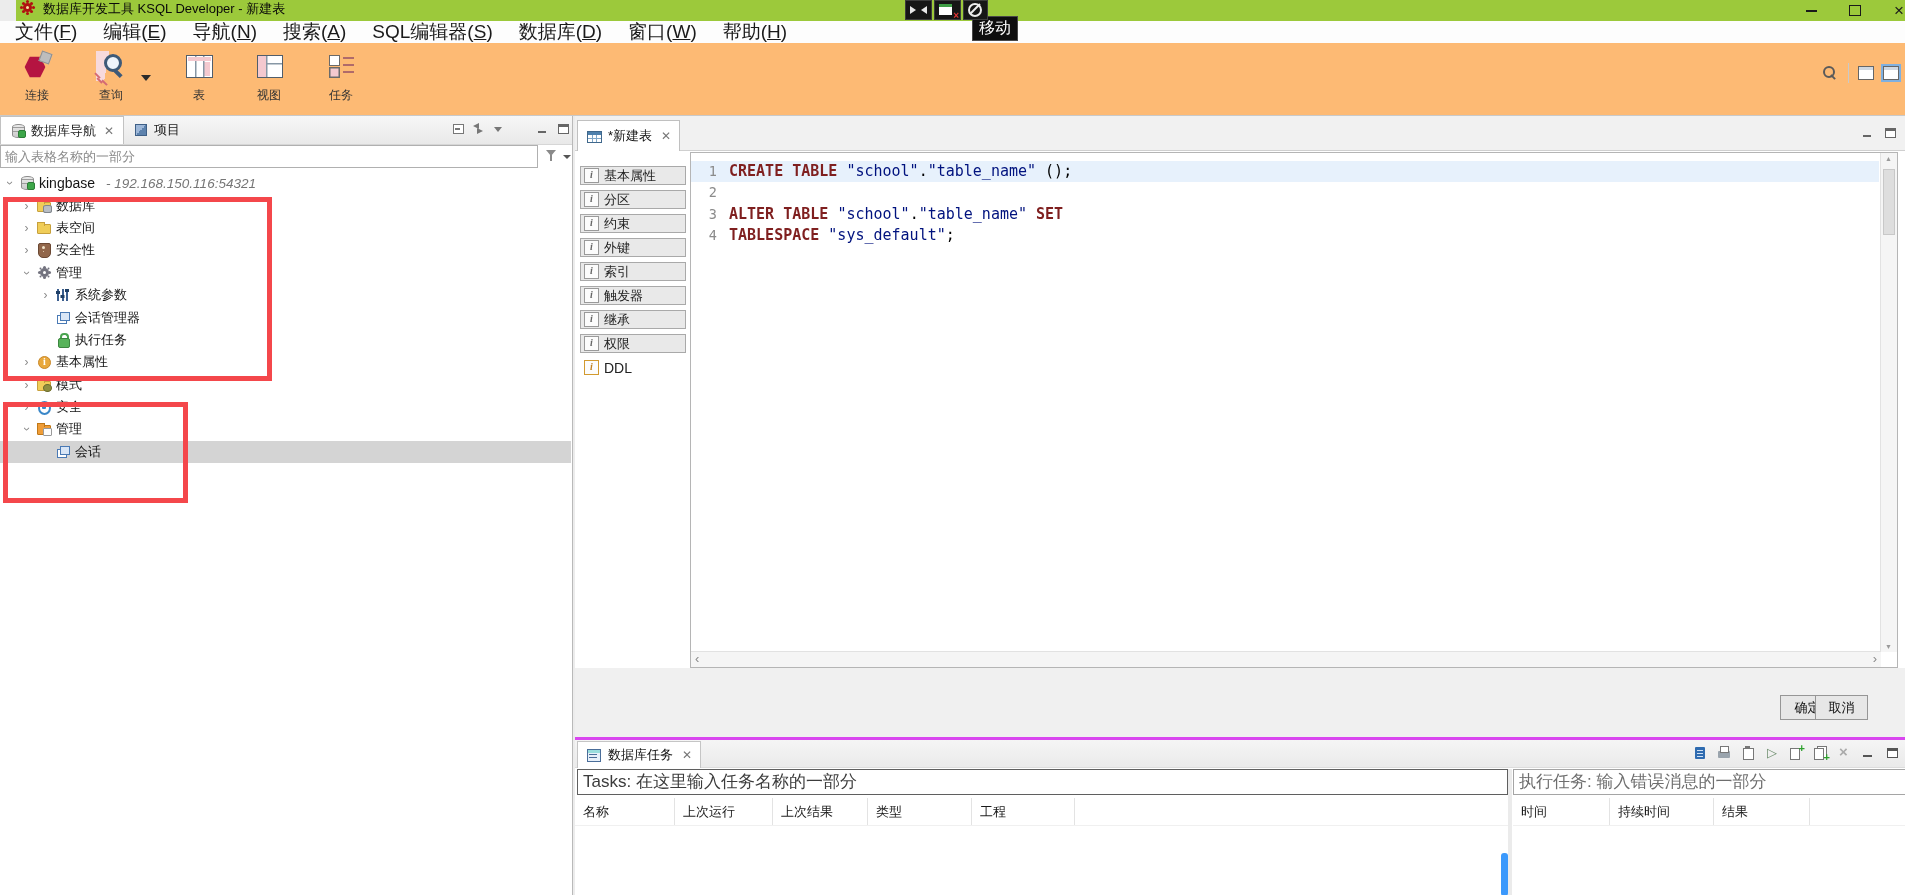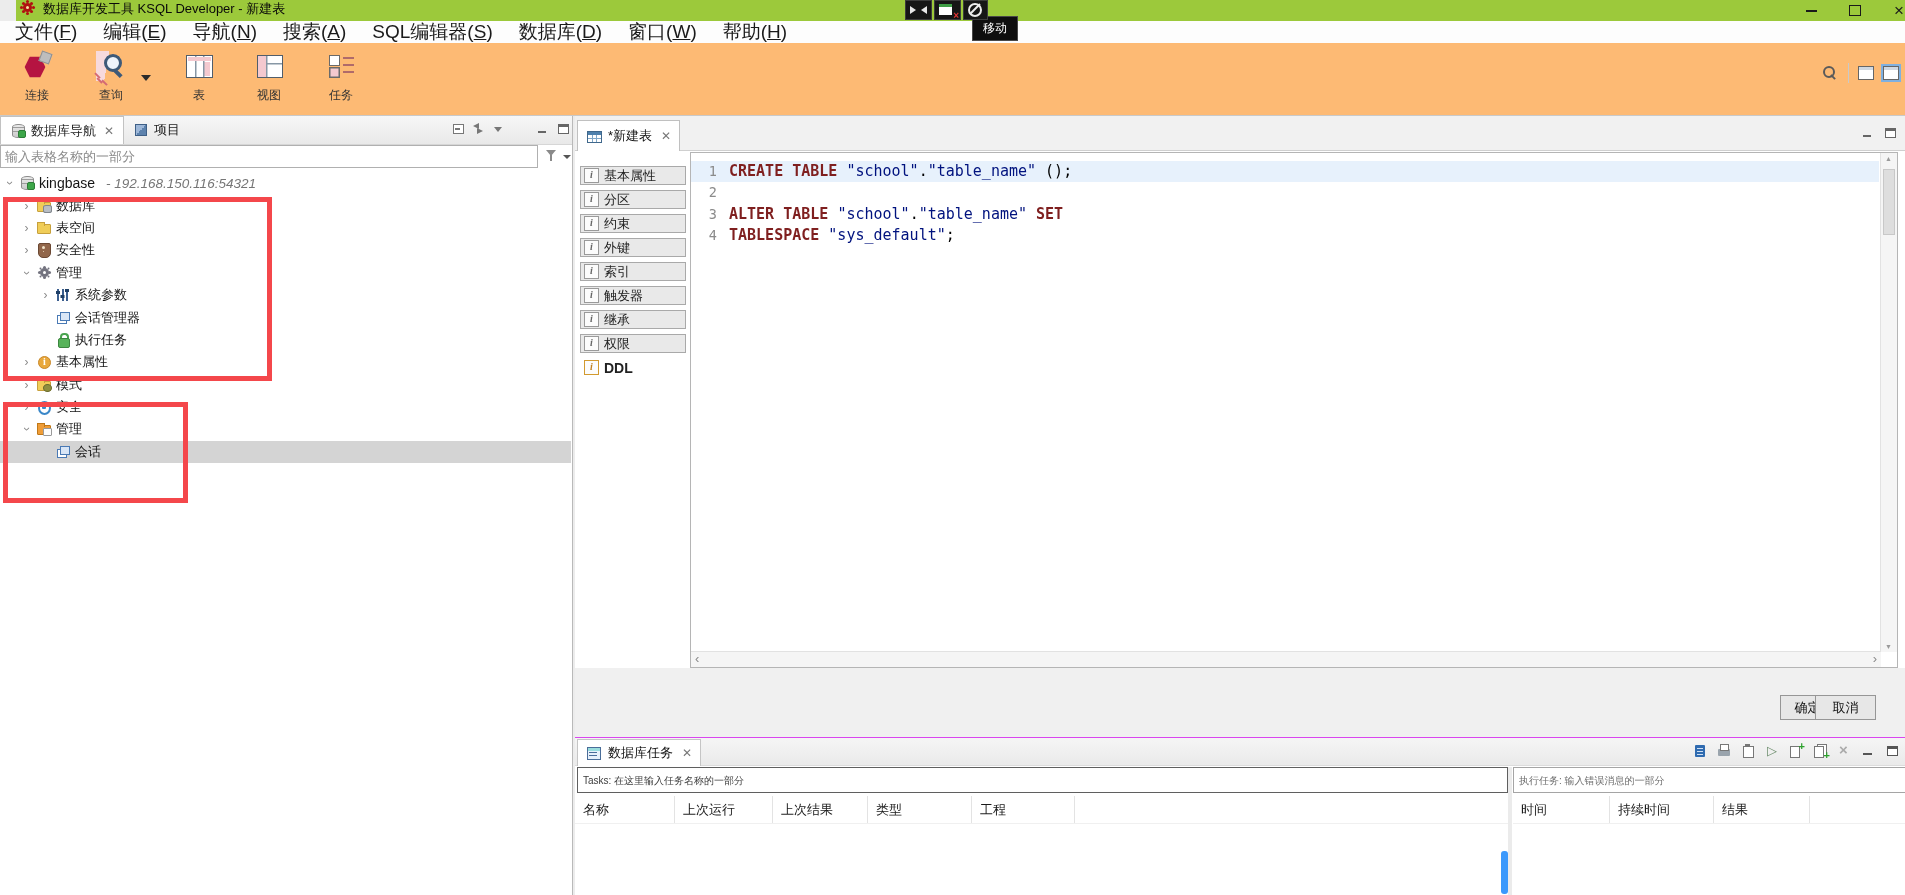--- a/index.html
+++ b/index.html
@@ -24,21 +24,21 @@
   .ov-media::before{content:"";position:absolute;left:4px;top:5px;border-top:4px solid transparent;border-bottom:4px solid transparent;border-left:6px solid #e8e8e8}
   .ov-media::after{content:"";position:absolute;right:4px;top:5px;border-top:4px solid transparent;border-bottom:4px solid transparent;border-right:6px solid #e8e8e8}
   .ov-sheet{left:934px;width:25px}
   .ov-sheet::before{content:"";position:absolute;left:4px;top:3px;width:13px;height:11px;
       background:linear-gradient(#3f9e46,#3f9e46) 0 0/13px 3px no-repeat,#fff}
   .ov-sheet::after{content:"×";position:absolute;right:1px;bottom:-2px;color:#e03434;font-weight:bold;font-size:10px}
   .ov-block{left:963px;width:23px}
   .ov-block::before{content:"";position:absolute;left:4px;top:2px;width:10px;height:10px;border:2px solid #ececec;border-radius:50%}
   .ov-block::after{content:"";position:absolute;left:10px;top:1px;width:2px;height:14px;background:#ececec;transform:rotate(45deg)}
   .ov-tip{position:absolute;left:972px;top:16px;width:44px;height:23px;background:#0e0e0e;border:1px solid #484848;
-      color:#fff;display:flex;align-items:center;justify-content:center;font-size:12px;z-index:59}
+      color:#fff;display:flex;align-items:center;justify-content:center;font-size:16px;z-index:59}
   
   .menubar{position:absolute;left:0;top:21px;width:100%;height:22px;background:#fdfdfd;display:flex;align-items:center;padding-left:2px}
   .menu-item{padding:0 13px;font-size:19px;color:#1a1a1a;white-space:nowrap}
   
   .toolbar{position:absolute;left:0;top:43px;width:100%;height:72px;background:#fdba74;border-bottom:1px solid #c9c9c9}
   .tool-btn{position:absolute;top:8px;width:58px;text-align:center}
   .tool-label{display:block;font-size:12px;color:#333;margin-top:3px}
   .tico{display:inline-block;width:30px;height:30px;position:relative}
   .tico-connect::before{content:"";position:absolute;left:2px;top:5px;width:22px;height:22px;background:#b51441;
      clip-path:polygon(26% 3%,74% 3%,97% 50%,74% 97%,26% 97%,3% 50%)}
@@ -156,21 +156,21 @@
      background:repeating-linear-gradient(#4a6d99 0 1px,transparent 1px 3px)}
   
   .main{position:absolute;left:575px;top:116px;width:1330px;height:621px;background:#fff}
   .main-tabbar{position:absolute;left:0;top:0;width:100%;height:34px;background:#f1f1f1;border-bottom:1px solid #cfcfcf}
   .ed-tab{position:absolute;left:2px;top:4px;height:30px;background:#fff;border:1px solid #c0c0c0;border-bottom:none;
      display:flex;align-items:center;gap:6px;padding:0 8px;font-size:13px}
   .ed-tools{position:absolute;right:8px;top:10px;display:flex;gap:10px}
   .sections{position:absolute;left:5px;top:50px;width:106px}
   .sec-btn{height:19px;margin-bottom:5px;background:#e9e9e9;border:1px solid #a9a9a9;display:flex;align-items:center;gap:5px;
      padding:0 3px;font-size:13px;color:#222;box-sizing:border-box}
-  .sec-btn.active{background:#fff;border-color:transparent;font-weight:bold;font-size:14px}
+  .sec-btn.active{background:#fff;border-color:transparent;font-weight:normal;font-size:14px}
   .sec-info{width:13px;height:13px;border:1px solid #9a9a9a;background:#fcfcfc;position:relative;flex:none}
   .sec-info::after{content:"i";position:absolute;left:5px;top:0;color:#666;font:italic bold 10px "Liberation Serif",serif}
   .sec-btn.active .sec-info{border-color:#d29a2f}
   .sec-btn.active .sec-info::after{color:#c07f1e}
   .editor-box{position:absolute;left:115px;top:36px;width:1208px;height:516px;background:#fff;border:1px solid #b5b5b5;box-sizing:border-box}
   .code-lines{position:absolute;left:0;top:8px;right:18px}
   .code-line{display:flex;height:21.3px;line-height:21.3px;font-family:"DejaVu Sans Mono","Liberation Mono",monospace;font-size:15px;white-space:pre}
   .code-line.current{background:#e7f1fc}
   .lnum{width:26px;text-align:right;padding-right:12px;color:#8b8b8b;font-size:13.5px;flex:none}
   .tk-kw{color:var(--kw);font-weight:bold}
@@ -179,44 +179,44 @@
   .vscroll{position:absolute;right:0;top:0;bottom:15px;width:16px;background:#f5f5f5;border-left:1px solid #e2e2e2}
   .vscroll::before{content:"▲";position:absolute;top:2px;left:4px;font-size:7px;color:#9a9a9a}
   .vscroll::after{content:"▼";position:absolute;bottom:2px;left:4px;font-size:7px;color:#9a9a9a}
   .vthumb{position:absolute;left:2px;right:2px;top:16px;height:64px;background:#dedede;border:1px solid #c8c8c8}
   .hscroll{position:absolute;left:0;right:16px;bottom:0;height:15px;background:#f5f5f5;border-top:1px solid #e2e2e2}
   .hscroll::before{content:"‹";position:absolute;left:4px;top:-1px;font-size:13px;color:#8a8a8a}
   .hscroll::after{content:"›";position:absolute;right:4px;top:-1px;font-size:13px;color:#8a8a8a}
   .action-bar{position:absolute;left:0;bottom:0;width:100%;height:69px;background:#f0f0f0}
   .btn{position:absolute;top:27px;height:25px;background:#e7e7e7;border:1px solid #969696;font-size:13px;font-family:inherit;color:#111;padding:0;box-sizing:border-box}
   .btn-ok{left:1205px;width:55px}
-  .btn-cancel{left:1240px;width:61px}
-  
-  .tasks{position:absolute;left:575px;top:737px;right:0;bottom:0;background:#fff;border-top:1px solid #d946ef}
+  .btn-cancel{left:1240px;width:53px}
+  
+  .tasks{position:absolute;left:575px;top:737px;right:0;bottom:0;background:#fff;border-top:3px solid #d946ef}
   .tasks-tabbar{position:relative;height:27px;background:linear-gradient(#f5f5f5,#eaeaea);border-bottom:1px solid #dcdcdc}
   .tasks-tab{position:absolute;left:2px;top:1px;height:26px;background:#fff;border:1px solid #c5c5c5;border-bottom:none;
      display:flex;align-items:center;gap:6px;padding:0 8px;font-size:13px}
   .tasks-tools{position:absolute;right:4px;top:5px;display:flex;align-items:center}
   .bt{display:inline-block;width:17px;height:16px;position:relative;margin-left:7px}
   .bt-show-tasks::before{content:"";position:absolute;left:3px;top:2px;width:10px;height:12px;background:#2f6bb0;border-radius:1px}
   .bt-show-tasks::after{content:"";position:absolute;left:5px;top:5px;width:6px;height:7px;background:repeating-linear-gradient(#cfe0f4 0 1px,transparent 1px 3px)}
   .bt-print::before{content:"";position:absolute;left:2px;top:6px;width:12px;height:7px;background:#9aa4ad;border-radius:1px}
   .bt-print::after{content:"";position:absolute;left:4px;top:1px;width:7px;height:5px;background:#fff;border:1px solid #777}
   .bt-scheduler::before{content:"";position:absolute;left:3px;top:3px;width:9px;height:10px;border:1px solid #777;background:#fff}
   .bt-scheduler::after{content:"";position:absolute;left:5px;top:1px;width:5px;height:2px;background:#777}
   .bt-run::before{content:"▷";position:absolute;left:3px;top:0;font-size:13px;color:#6b8c6b}
   .bt-add-task::before{content:"";position:absolute;left:2px;top:3px;width:8px;height:10px;border:1px solid #777;background:#fff}
   .bt-add-task::after{content:"+";position:absolute;right:0;top:-3px;color:#2da12d;font-weight:bold;font-size:11px}
   .bt-new-task::before{content:"";position:absolute;left:2px;top:3px;width:8px;height:10px;border:1px solid #777;background:#fff;box-shadow:3px -2px 0 -1px #fff,3px -2px 0 0 #777}
   .bt-new-task::after{content:"+";position:absolute;right:-1px;bottom:-2px;color:#2da12d;font-weight:bold;font-size:11px}
   .bt-delete::before{content:"×";position:absolute;left:3px;top:-2px;color:#ababab;font-weight:bold;font-size:15px}
   .bt-minimize::before{content:"";position:absolute;left:3px;top:10px;width:9px;height:2px;background:#555}
   .bt-maximize::before{content:"";position:absolute;left:3px;top:3px;width:9px;height:8px;border:1px solid #555;
      background:linear-gradient(#555,#555) 0 0/9px 2px no-repeat,#fff}
-  .tfilter{position:absolute;top:29px;height:23px;box-sizing:border-box;font-size:10px;font-family:inherit;padding:12px 5px;outline:none}
+  .tfilter{position:absolute;top:29px;height:23px;box-sizing:border-box;font-size:17px;font-family:inherit;padding:12px 5px;outline:none}
   .tfilter-left{left:2px;width:931px;border:1px solid #5f5f5f;color:#333}
   .tfilter-left::placeholder{color:#3c3c3c}
   .tfilter-right{left:938px;right:2px;width:963px;border:1px solid #a5a5a5}
   .tfilter-right::placeholder{color:#6e6e6e}
   .cols{position:absolute;top:58px;height:27px;display:flex;border-bottom:1px solid #f0f0f0}
   .cols-left{left:0;width:934px}
   .cols-right{left:938px;right:0}
   .col{border-right:1px solid #e3e3e3;display:flex;align-items:center;padding-left:8px;font-size:13px;color:#1a1a1a;box-sizing:border-box}
   .cols-left .col:nth-child(1){width:100px}.cols-left .col:nth-child(2){width:98px}
   .cols-left .col:nth-child(3){width:95px}.cols-left .col:nth-child(4){width:104px}

